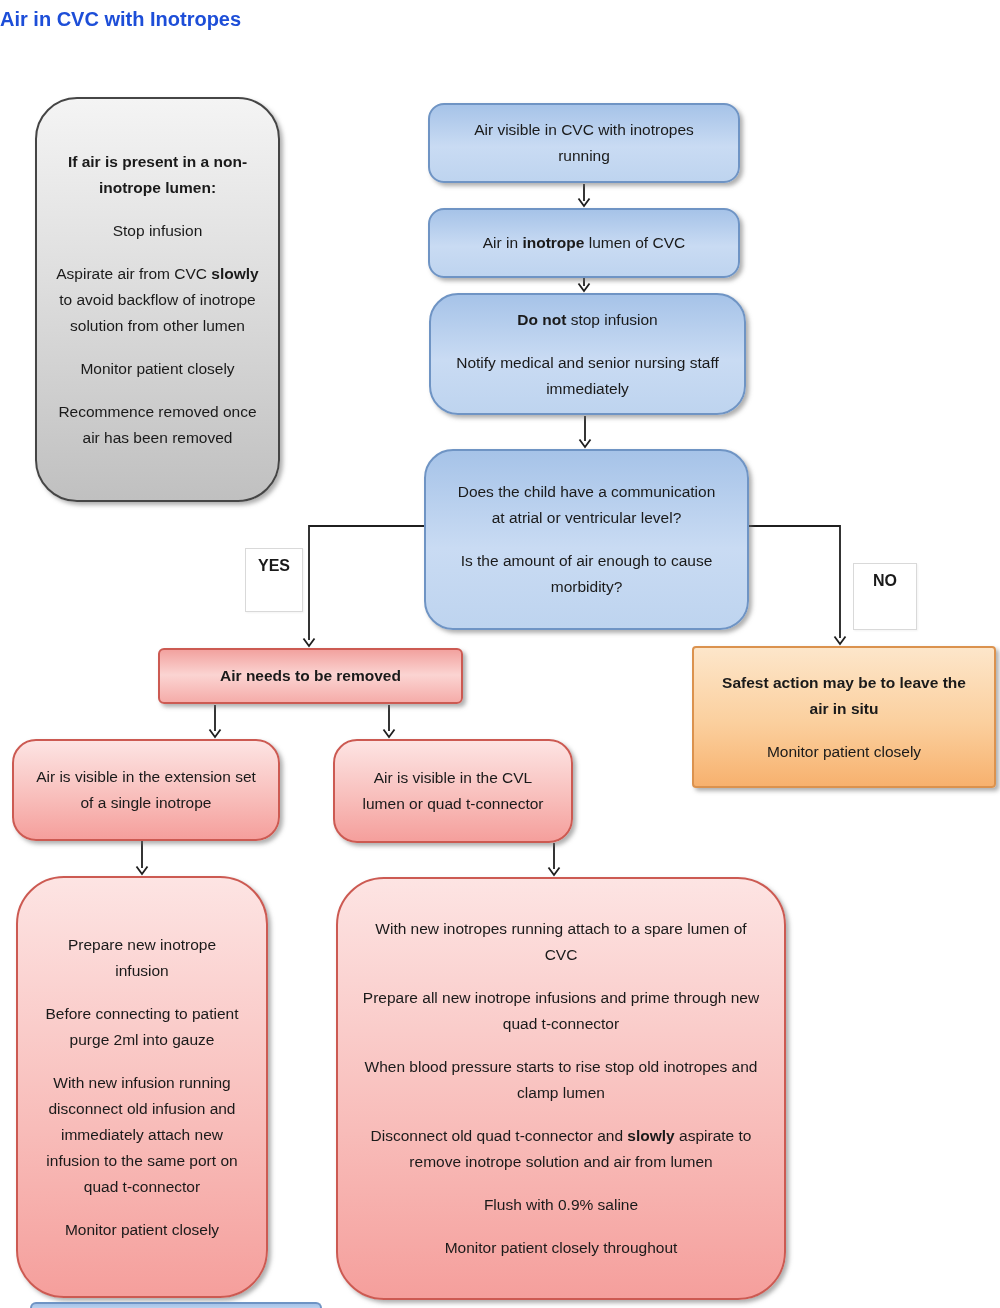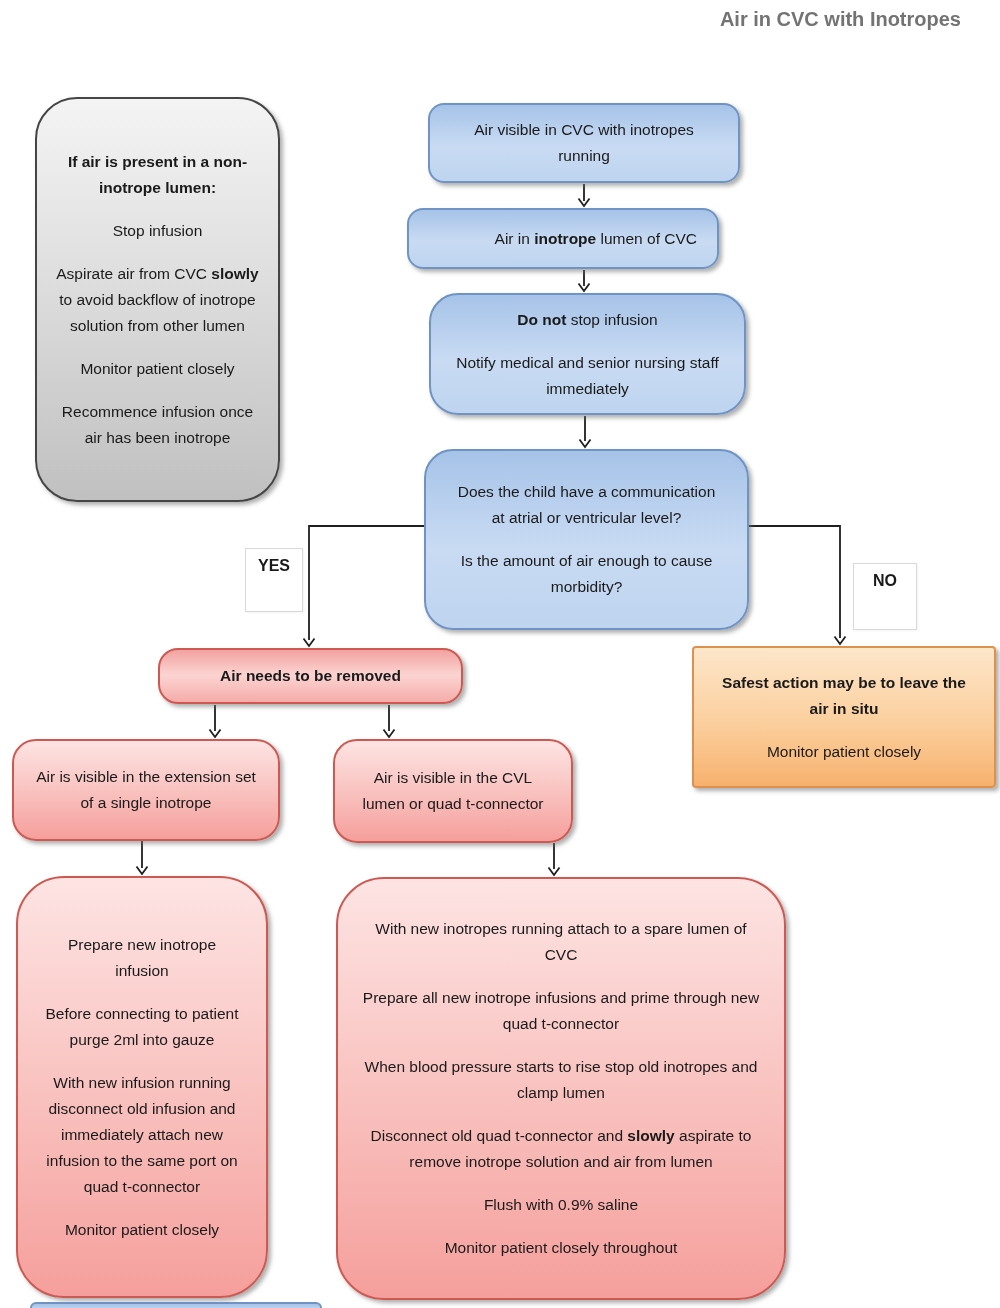--- a/index.html
+++ b/index.html
@@ -1,22 +1,22 @@
 <!DOCTYPE html>
 <html><head>
 <meta charset="utf-8">
 <style>
   html,body{margin:0;padding:0;background:#ffffff;}
   #canvas{
     position:relative;width:1000px;height:1308px;background:#ffffff;
     font-family:"Liberation Sans", sans-serif;color:#1a1a1a;overflow:hidden;
   }
   .title{
-    position:absolute;left:0;top:8px;width:961px;text-align:right;
-    font-size:20px;font-weight:bold;color:#737373;
+    position:absolute;left:0;top:8px;width:961px;text-align:left;
+    font-size:20px;font-weight:bold;color:#1d4ed8;
   }
   .box{
     position:absolute;box-sizing:border-box;
     display:flex;flex-direction:column;justify-content:center;
     text-align:center;font-size:15.5px;line-height:26px;
     box-shadow:3px 3px 4px rgba(110,110,110,0.55);
   }
   .box .para + .para{margin-top:17px;}
   .blue{
     background:linear-gradient(180deg,#a6c3e8 0%,#c9dbf3 55%,#bed4ef 100%);
@@ -26,21 +26,21 @@
   .gray{
     background:linear-gradient(180deg,#f4f4f4 0%,#dedede 45%,#c0c0c0 100%);
     border:2.5px solid #454545;border-radius:42px;padding:14px 16px;
   }
   .pink{
     background:linear-gradient(180deg,#fde4e3 0%,#f8bcb9 60%,#f59f9c 100%);
     border:2px solid #cc5a52;border-radius:24px;padding:8px 20px;
   }
   .pink.hdr{
     background:linear-gradient(180deg,#f2a29f 0%,#fbd4d2 48%,#f5aca9 100%);
-    border-radius:20px;font-weight:bold;
+    border-radius:6px;font-weight:bold;
   }
   .pink.bigbox{border-radius:48px;padding:16px 22px;}
   .orange{
     background:linear-gradient(180deg,#fde6ca 0%,#fbcf9d 55%,#f7b16e 100%);
     border:2px solid #db924e;border-radius:4px;padding:8px 18px;
   }
   .branch-label{
     position:absolute;box-sizing:border-box;background:#ffffff;
     border:1px solid #d9d9d9;text-align:center;font-weight:bold;
     font-size:16px;padding-top:8px;box-shadow:1px 1px 2px rgba(0,0,0,0.05);
@@ -91,28 +91,28 @@
     <path d="M548.5,867.5 L554,875 L559.5,867.5"></path>
   </svg>
 
   <div class="title">Air in CVC with Inotropes</div>
 
   <div class="box gray" style="left:35px;top:97px;width:245px;height:405px;">
       <div class="para"><b>If air is present in a non-inotrope lumen:</b></div>
       <div class="para"><span>Stop infusion</span></div>
       <div class="para"><span>Aspirate air from CVC </span><b>slowly</b><span> to avoid backflow of inotrope solution from other lumen</span></div>
       <div class="para"><span>Monitor patient closely</span></div>
-      <div class="para"><span>Recommence infusion once air has been inotrope</span></div>
+      <div class="para"><span>Recommence removed once air has been removed</span></div>
     </div>
 
   <div class="box blue" style="left:428px;top:103px;width:312px;height:80px;">
       <div class="para"><span>Air visible in CVC with inotropes running</span></div>
     </div>
 
-  <div class="box blue" style="left:407px;top:208px;width:312px;height:61px;text-align:right;">
+  <div class="box blue" style="left:428px;top:208px;width:312px;height:70px;">
       <div class="para"><span>Air in </span><b>inotrope</b><span> lumen of CVC</span></div>
     </div>
 
   <div class="box blue big" style="left:429px;top:293px;width:317px;height:122px;">
       <div class="para"><b>Do not</b><span> stop infusion</span></div>
       <div class="para"><span>Notify medical and senior nursing staff immediately</span></div>
     </div>
 
   <div class="box blue big" style="left:424px;top:449px;width:325px;height:181px;">
       <div class="para"><span>Does the child have a communication at atrial or ventricular level?</span></div>

